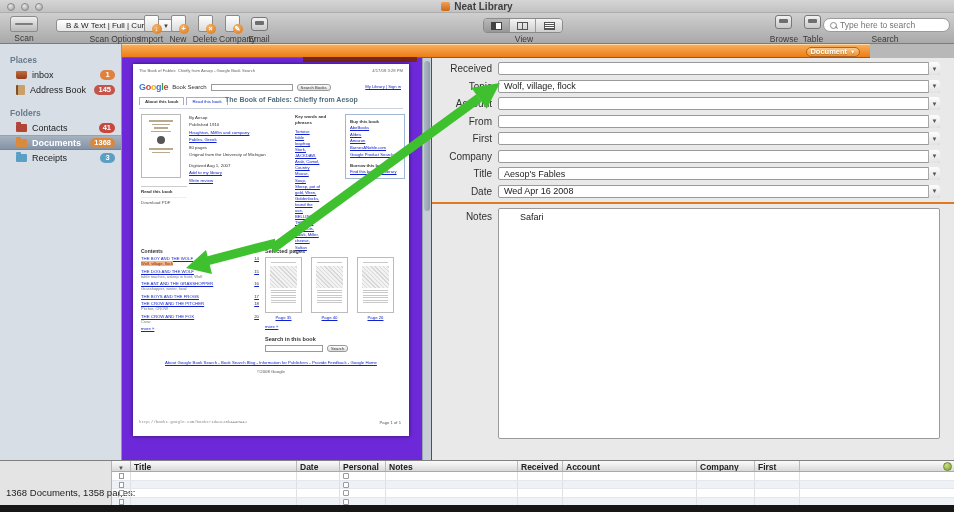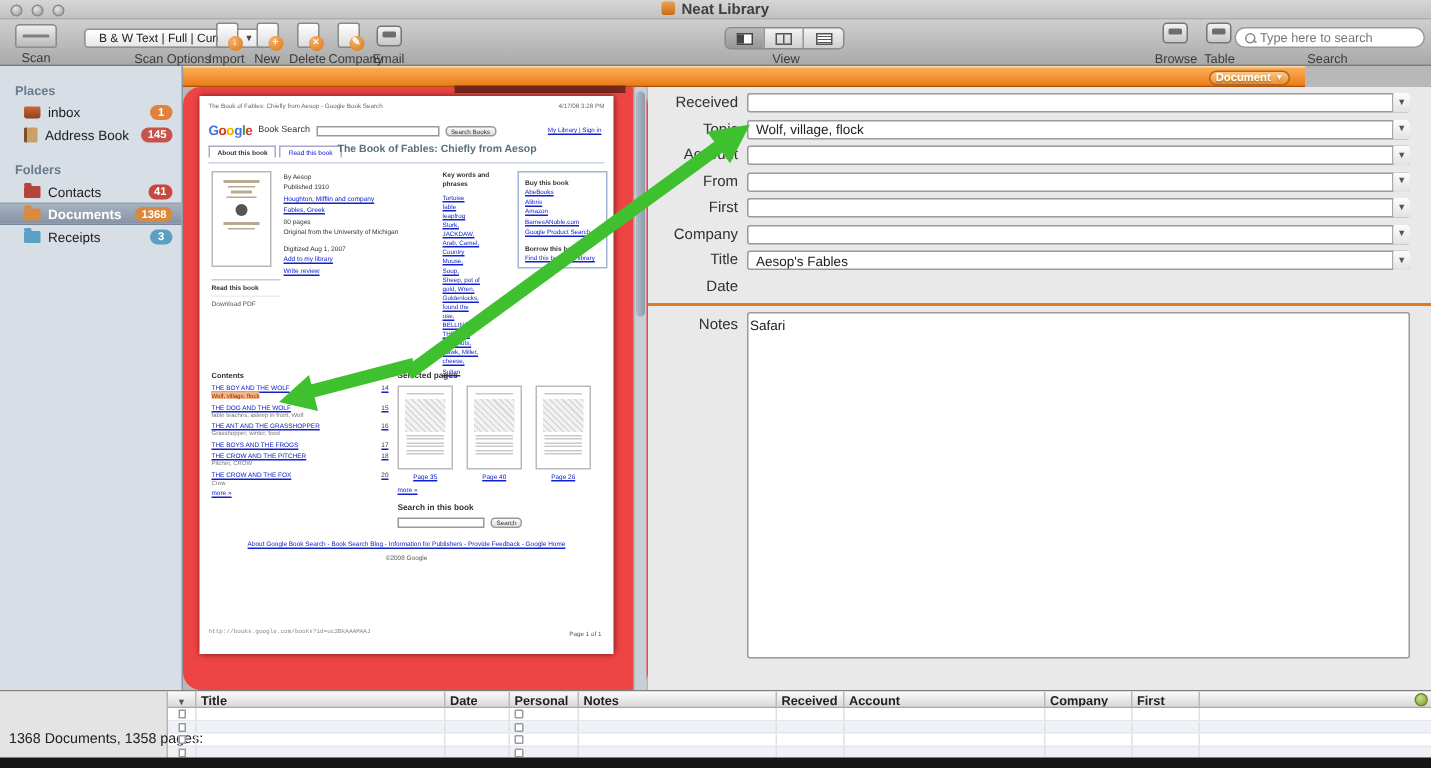--- a/index.html
+++ b/index.html
@@ -71,21 +71,21 @@
   .badge { min-width:15px; padding:0 4px; height:10px; border-radius:6px; color:#fff; font-size:7.5px; font-weight:bold;
     display:flex; align-items:center; justify-content:center; }
   .fold { position:relative; width:11px; height:8px; border-radius:1px; flex:0 0 auto; }
   .fold::before { content:''; position:absolute; top:-2px; left:0; width:5px; height:2px; border-radius:1px 1px 0 0; background:inherit; }
   .tray { width:11px; height:8px; background:linear-gradient(#c96a3a,#8f3f1c); border-radius:1px 1px 2px 2px; flex:0 0 auto; }
   .book-ic { width:9px; height:10px; background:linear-gradient(90deg,#7d4f2a 0 2px, #caa06a 2px); border-radius:1px; flex:0 0 auto; }
   .smartf { width:11px; height:8px; background:linear-gradient(#bfc6cd,#8d959d); border-radius:1px; position:relative; flex:0 0 auto; }
   .smartf::before { content:''; position:absolute; top:-2px; left:0; width:5px; height:2px; border-radius:1px 1px 0 0; background:#a7aeb5; }
 
   
-  .preview { position:absolute; left:122px; top:58px; width:310px; height:402px; background:#ef4444;border-radius:12px; }
+  .preview { position:absolute; left:122px; top:58px; width:310px; height:402px; background:#6d28d9; }
   .pv-artifact { position:absolute; left:181px; top:-1px; width:114px; height:5px; background:#76261a; }
   .pv-scroll { position:absolute; right:1px; top:0; width:9px; height:402px; background:#c7ced6; border-left:1px solid #9aa3ad; }
   .pv-thumb { position:absolute; left:1px; top:3px; width:6px; height:150px; background:linear-gradient(90deg,#aeb9c6,#8e9cab); border-radius:3px; }
   .docpage { position:absolute; left:11px; top:6px; width:276px; height:372px; background:#fff; box-shadow:0 0 4px rgba(0,0,0,.6); font-size:4.5px; color:#333; }
 
   .dp-head { position:absolute; left:6px; right:6px; top:4px; display:flex; justify-content:space-between; color:#666; font-size:4.2px; }
   .dp-grow { position:absolute; left:6px; top:18px; display:flex; align-items:center; gap:4px; }
   .glogo { font-size:9px; font-weight:bold; letter-spacing:-0.3px; }
   .glogo b1 { color:#4274db; } .glogo b2 { color:#d33a2c; } .glogo b3 { color:#f0b400; } .glogo b4 { color:#4274db; } .glogo b5 { color:#2f9e44; } .glogo b6 { color:#d33a2c; }
   .gprod { font-size:6px; color:#333; }
@@ -149,21 +149,21 @@
   .flabel { width:60px; text-align:right; margin-right:6px; font-size:10px; color:#303030; }
   .ffield { flex:1; margin-right:14px; height:13px; background:#fff; border:1px solid #9a9a9a; border-radius:2px;
     position:relative; font-size:9px; color:#222; display:flex; align-items:center; padding:0 16px 0 5px; }
   .fdrop { position:absolute; right:-1px; top:-1px; bottom:-1px; width:12px; border-left:1px solid #a8a8a8;
     background:linear-gradient(#fdfdfd,#e2e2e2); border-radius:0 2px 2px 0; display:flex; align-items:center; justify-content:center;
     font-size:6px; color:#555; }
   .fdivider { height:2px; background:#e07a20; margin:2px 0 4px; }
   .nrow { display:flex; align-items:flex-start; }
   .nlabel { width:60px; text-align:right; margin-right:6px; font-size:10px; color:#303030; padding-top:3px; }
   .narea { flex:1; margin-right:14px; height:231px; background:#fff; border:1px solid #9a9a9a; border-radius:2px;
-    font-size:9px; color:#222; padding:3px 1px; }
+    font-size:9px; color:#222; padding:3px 21px; }
 
   
   .bottompane { position:absolute; left:0; top:460px; width:954px; height:45px; background:#fff; border-top:1px solid #808080; }
   .statusarea { position:absolute; left:0; top:0; width:112px; height:45px; background:#e4e4e4; border-right:1px solid #b5b5b5; }
   .statustext { position:absolute; left:6px; top:26px; font-size:9.5px; color:#222; white-space:nowrap; }
   .thead { position:absolute; left:112px; top:0; right:0; height:11px; background:linear-gradient(#fbfbfb,#d9d9d9);
     border-bottom:1px solid #a9a9a9; display:flex; font-size:8.5px; font-weight:bold; color:#222; }
   .hcell { border-right:1px solid #b9b9b9; padding:1px 3px 0; overflow:hidden; white-space:nowrap; }
   .sorttri { font-size:6px; color:#555; }
   .trows { position:absolute; left:112px; top:11px; right:0; bottom:0; }
@@ -552,20 +552,24 @@
     </div>
     <div class="frow">
       <div class="flabel">Title</div>
       <div class="ffield">
           <span>Aesop's Fables</span>
           <span class="fdrop">▼</span>
         </div>
     </div>
     <div class="frow">
       <div class="flabel">Date</div>
+      <div class="ffield">
+          <span>Wed Apr 16 2008</span>
+          <span class="fdrop">▼</span>
+        </div>
     </div>
     <div class="fdivider"></div>
     <div class="nrow">
       <div class="nlabel">Notes</div>
       <div class="narea">Safari</div>
     </div>
   </div>
 
   <div class="bottompane">
     <div class="statusarea">

